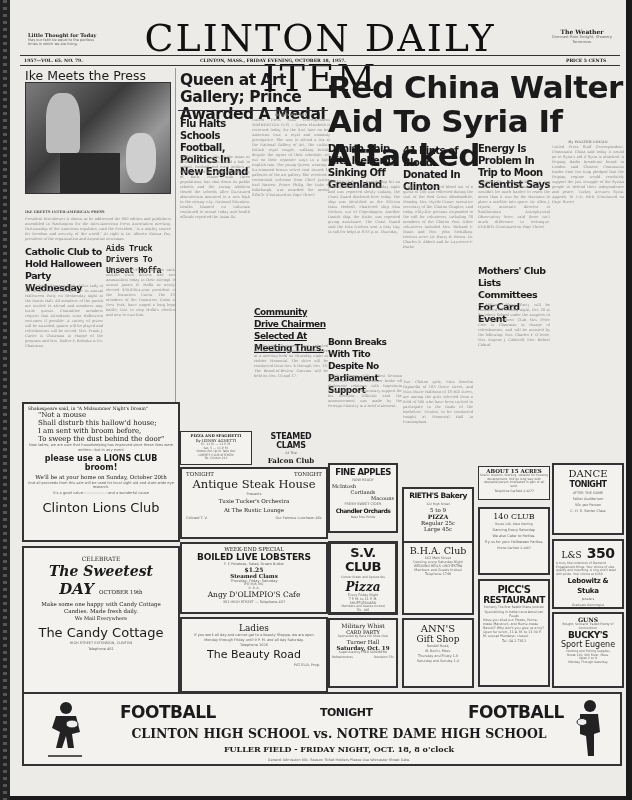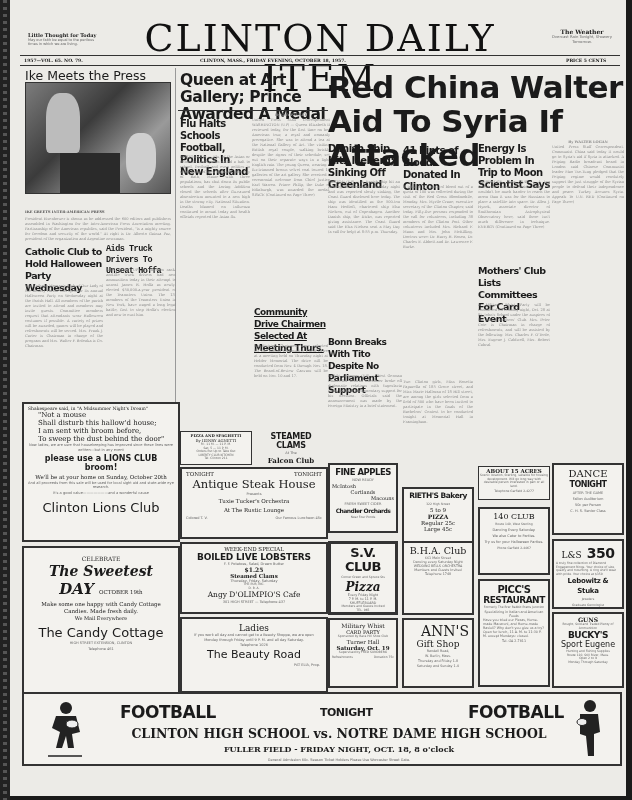--- a/index.html
+++ b/index.html
@@ -261,21 +261,21 @@
     <div class="serif" style="font-size:5.5px;">Turner Hall</div>
     <div class="serif" style="font-size:5.5px;font-weight:bold;">Saturday, Oct. 19</div>
     <div class="fine" style="font-size:3px;line-height:3.5px;">Supervised by FRED SUNDBERG</div>
     <div style="display:flex;justify-content:space-between;">
       <span class="fine" style="font-size:3px;">Refreshments</span>
       <span class="fine" style="font-size:3px;">Donation 75c</span>
     </div>
   </div>
 
   <div class="box" style="left:392px;top:618px;width:72px;height:70px;padding:3px;">
-    <div class="serif" style="font-size:14px;text-align:right;">ANN'S</div>
+    <div class="serif" style="font-size:10px;">ANN'S</div>
     <div class="serif" style="font-size:9px;">Gift Shop</div>
     <div class="fine" style="font-size:3.3px;line-height:5px;">Randall Road,</div>
     <div class="fine" style="font-size:3.3px;line-height:5px;">W. Berlin, Mass.</div>
     <div class="fine" style="font-size:3.3px;line-height:5px;">Thursday and Friday 1-8</div>
     <div class="fine" style="font-size:3.3px;line-height:5px;">Saturday and Sunday 1-4</div>
   </div>
 
   <div class="box" style="left:468px;top:579px;width:72px;height:108px;padding:3px;">
     <div class="cond" style="font-size:10px;line-height:11px;">PICC'S</div>
     <div class="cond" style="font-size:9px;line-height:11px;">RESTAURANT</div>

